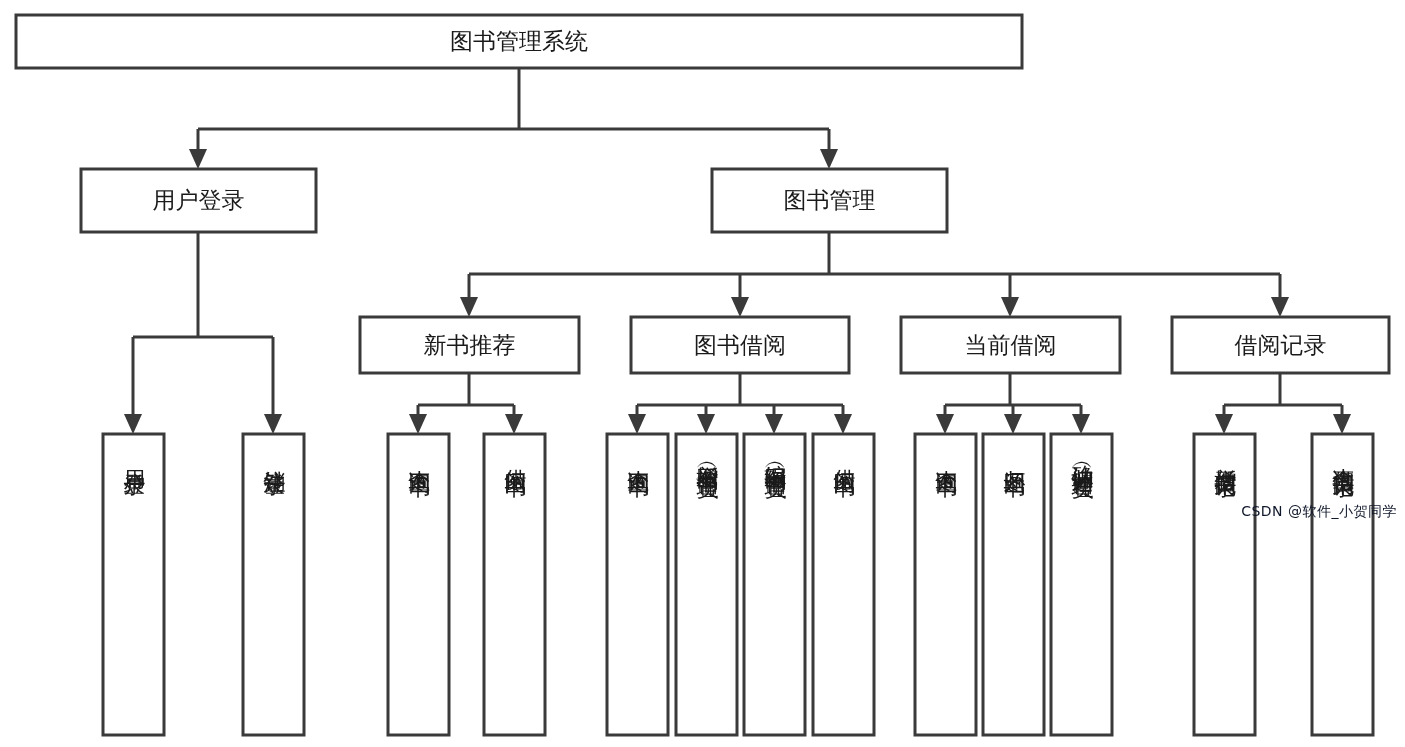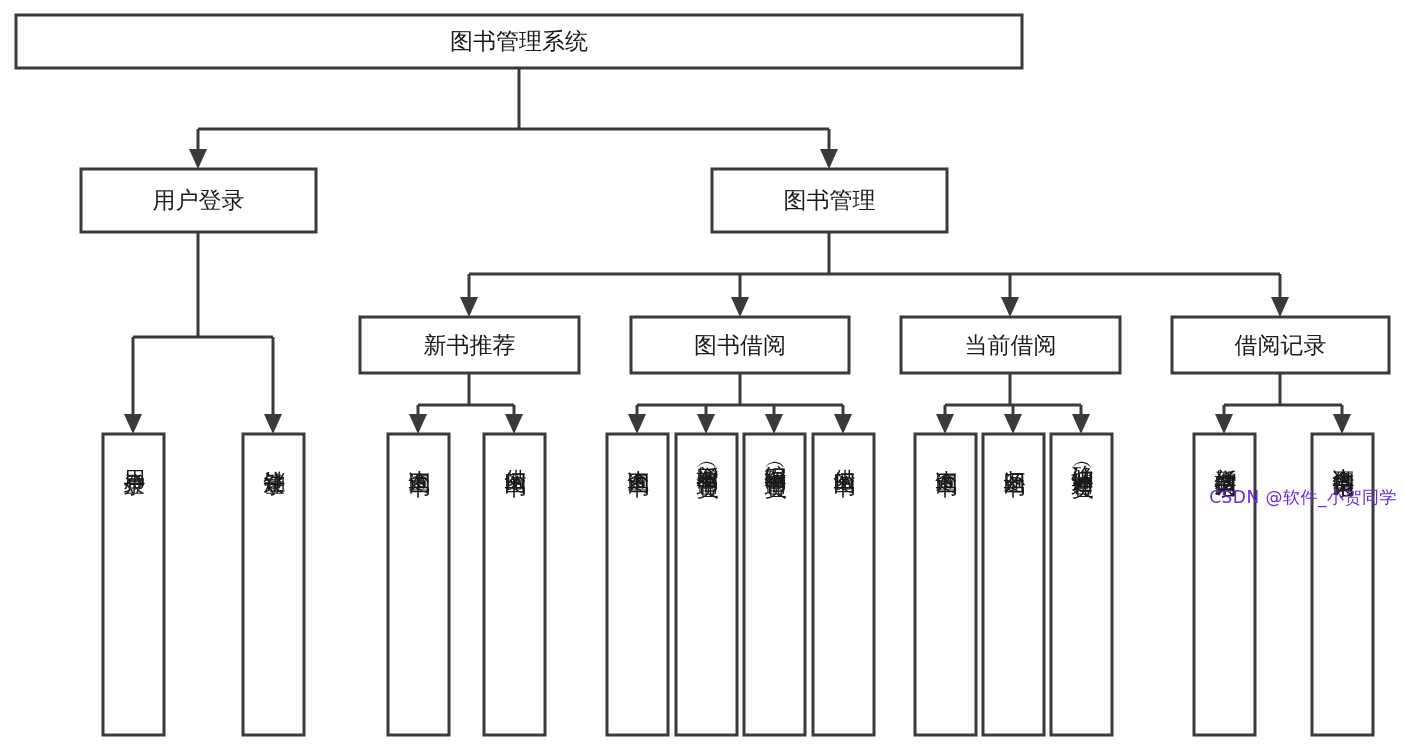--- a/index.html
+++ b/index.html
@@ -53,24 +53,24 @@
     stroke-width: 3;
     fill: none;
   }
   .arrow-head {
     fill: #3a3a3a;
     stroke: none;
   }
   .watermark {
     position: absolute;
     right: 8px;
-    bottom: 16px;
+    bottom: 4px;
     font-family: "DejaVu Sans", "Liberation Sans", sans-serif;
-    font-size: 17px;
-    color: #6d28d9;
+    font-size: 14px;
+    color: #0f172a;
     white-space: nowrap;
     letter-spacing: 0.5px;
   }
 </style>
 </head>
 <body>
 
 <div id="diagram-root">
 
   <svg id="flow" viewBox="0 0 1405 747">

